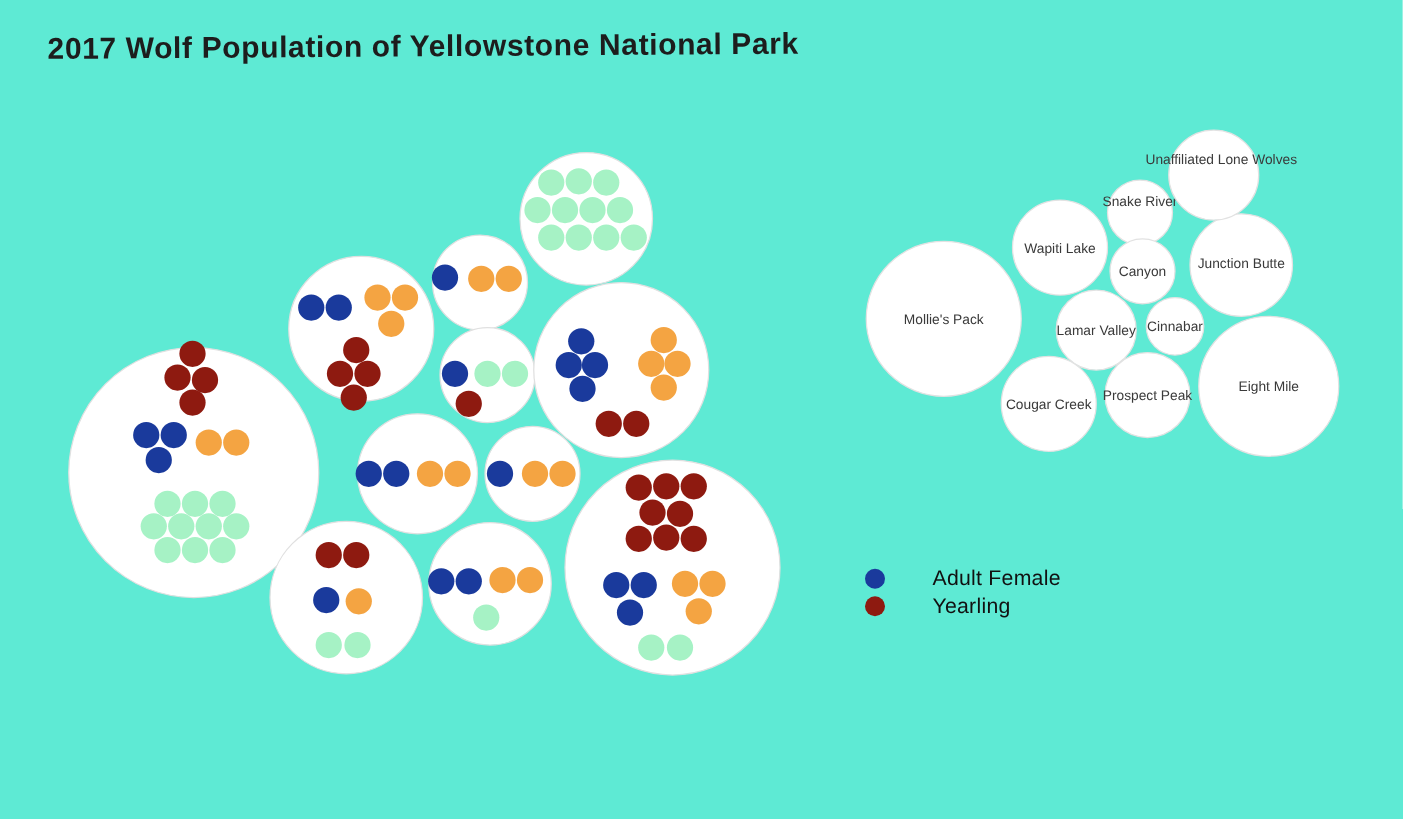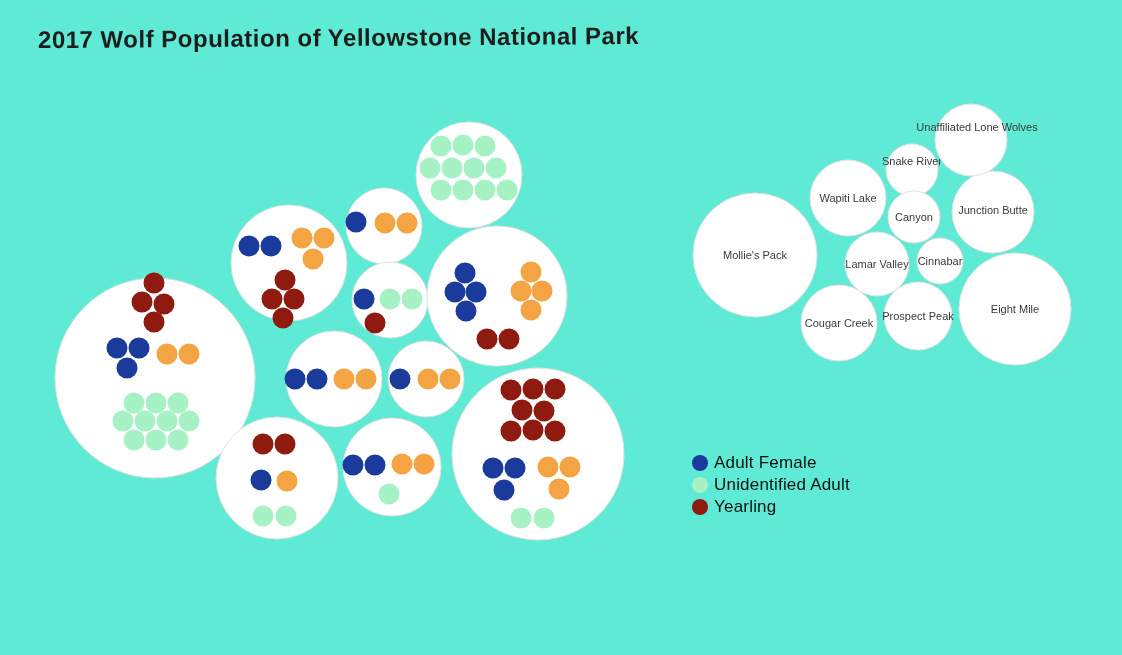--- a/index.html
+++ b/index.html
@@ -27,21 +27,21 @@
   .pack-circle { fill: #ffffff; stroke: #e0e0e0; stroke-width: 1; }
   .key-circle  { fill: #ffffff; stroke: #e2e2e2; stroke-width: 1; }
   .key-label   { font-family: "Liberation Sans", sans-serif; font-size: 11px; fill: #3a3a3a; text-anchor: middle; }
   .legend {
     position: absolute;
     left: 692px;
     top: 452px;
   }
   .legend-row { display: flex; align-items: center; height: 22px; }
   .legend-swatch { width: 16px; height: 16px; border-radius: 50%; margin-right: 6px; flex: 0 0 auto; }
-  .legend-label { font-size: 17px; color: #111111; letter-spacing: 0.2px; white-space: nowrap; }
+  .legend-label { font-size: 17px; color: #111111; letter-spacing: 0.2px; white-space: nowrap; margin-left: 32px; }
 </style>
 </head>
 <body>
 
 <div class="canvas">
   <div class="title">2017 Wolf Population of Yellowstone National Park</div>
   <svg class="chart" width="1122" height="655" viewBox="0 0 1122 655">
     <g id="main-packs">
         <g>
           <circle cx="469" cy="175" r="53" class="pack-circle"></circle>
@@ -213,21 +213,17 @@
           <text x="977" y="131" class="key-label">Unaffiliated Lone Wolves</text>
         </g>
       </g>
   </svg>
   <div class="legend" id="legend">
       <div class="legend-row">
         <span class="legend-swatch" style="background: rgb(26, 58, 156);"></span>
         <span class="legend-label">Adult Female</span>
       </div>
       <div class="legend-row">
-        <span class="legend-swatch" style="background: rgb(166, 242, 197);"></span>
-        <span class="legend-label">Unidentified Adult</span>
-      </div>
-      <div class="legend-row">
         <span class="legend-swatch" style="background: rgb(142, 26, 16);"></span>
         <span class="legend-label">Yearling</span>
       </div>
     </div>
 </div>
 
 </body></html>

